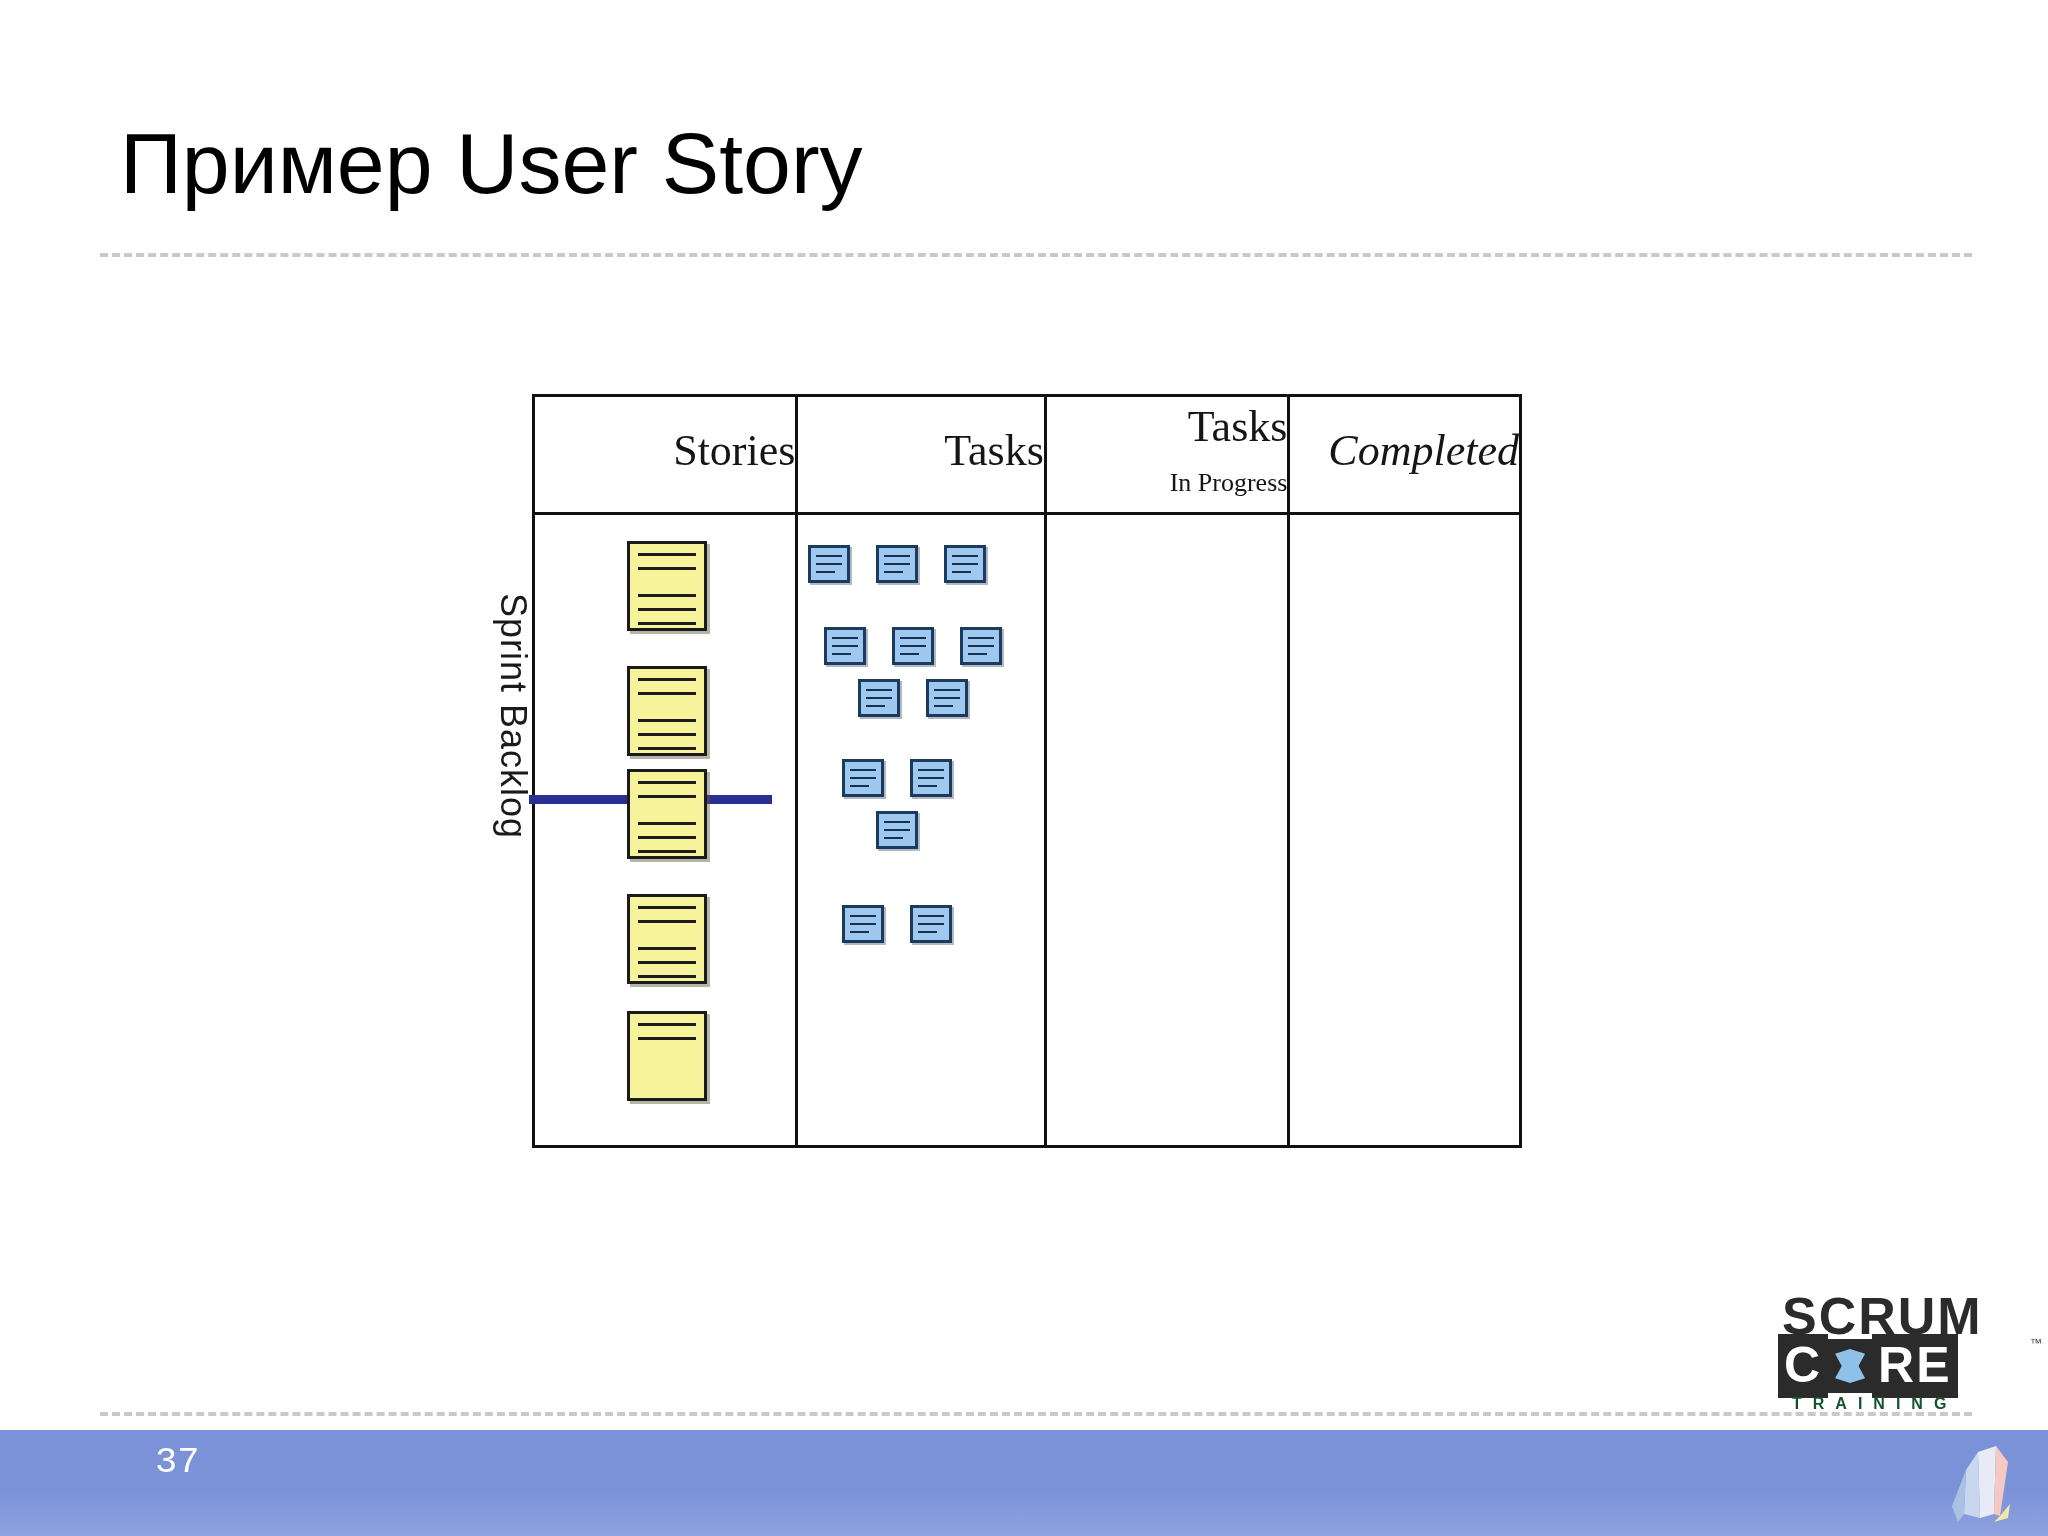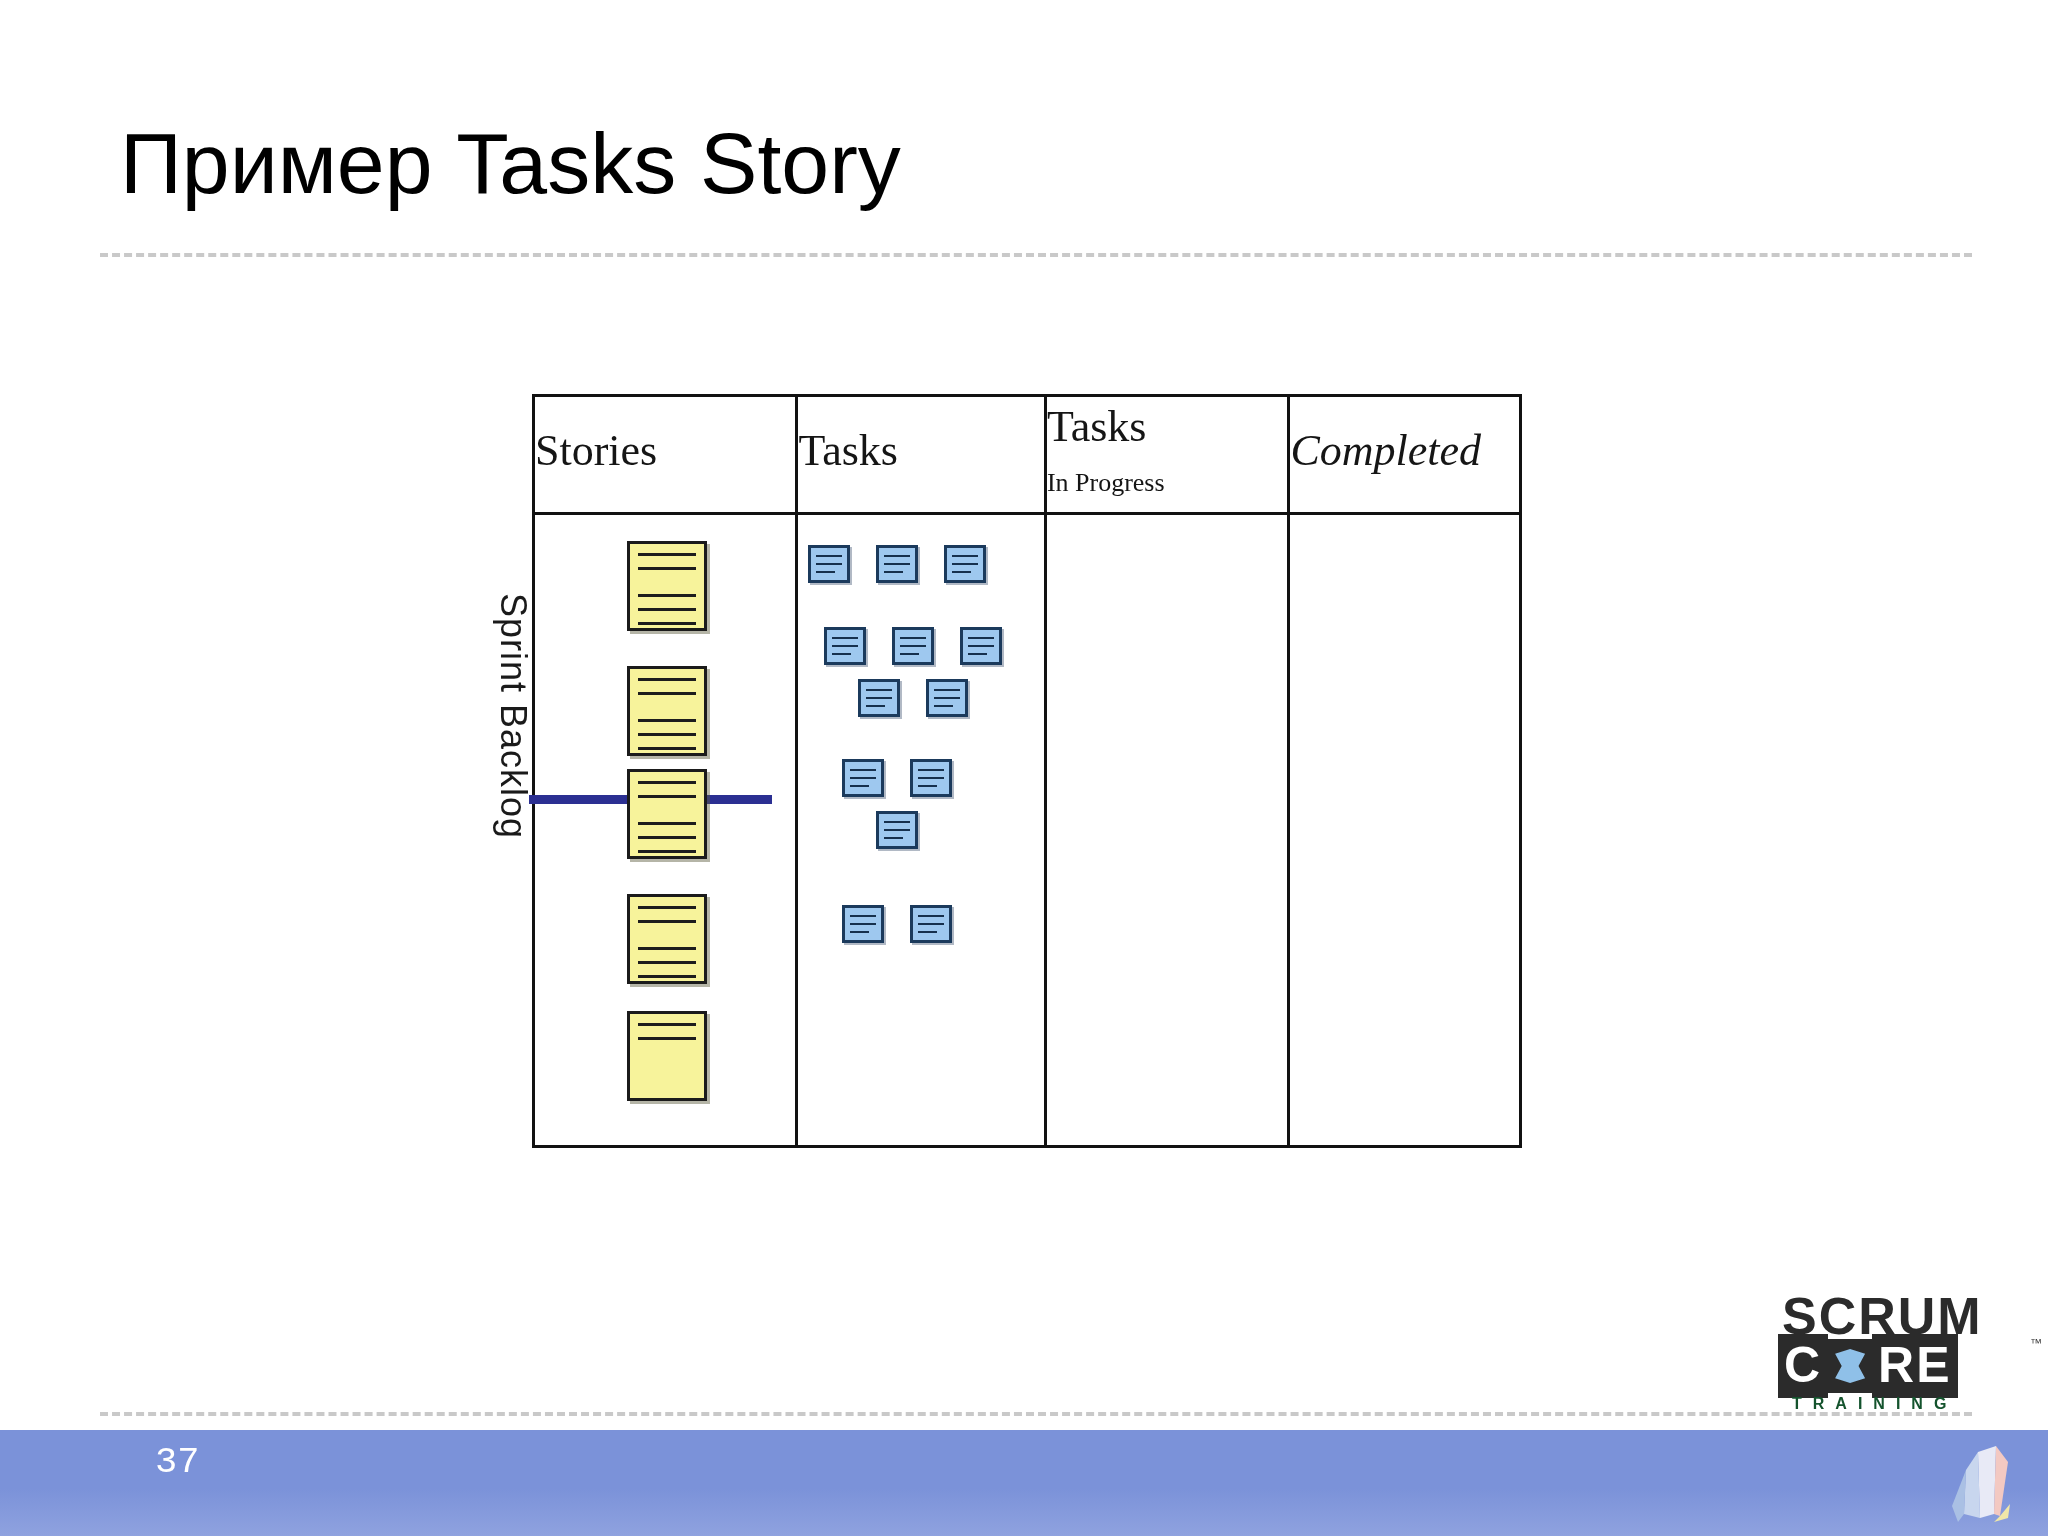--- a/index.html
+++ b/index.html
@@ -54,21 +54,21 @@
     height:118px;
     display:flex;
     box-sizing:border-box;
     border-bottom:3px solid #111;
   }
   .board-col-head{
     box-sizing:border-box;
     border-right:3px solid #111;
     display:flex;
     flex-direction:column;
-    align-items:flex-start;
+    align-items:flex-end;
     justify-content:center;
     padding-bottom:8px;
   }
   .board-col-head:last-child{border-right:none;font-style:italic;}
   .col-head-main{
     font-family:"Liberation Serif", serif;
     font-size:44px;
     color:#151515;
     line-height:1.0;
   }
@@ -254,21 +254,21 @@
   #footer-logo{
     position:absolute;
     right:24px;
     top:14px;
     width:80px;height:82px;
   }
 </style>
 </head>
 <body>
 
-<div id="slide-title">Пример Tasks Story</div>
+<div id="slide-title">Пример User Story</div>
 
 <div class="dashed-rule" id="rule-top"></div>
 <div class="dashed-rule" id="rule-bottom"></div>
 
 <div id="board">
 
   <div id="board-header">
     <div class="board-col-head col-stories">
       <div class="col-head-main">Stories</div>
     </div>

